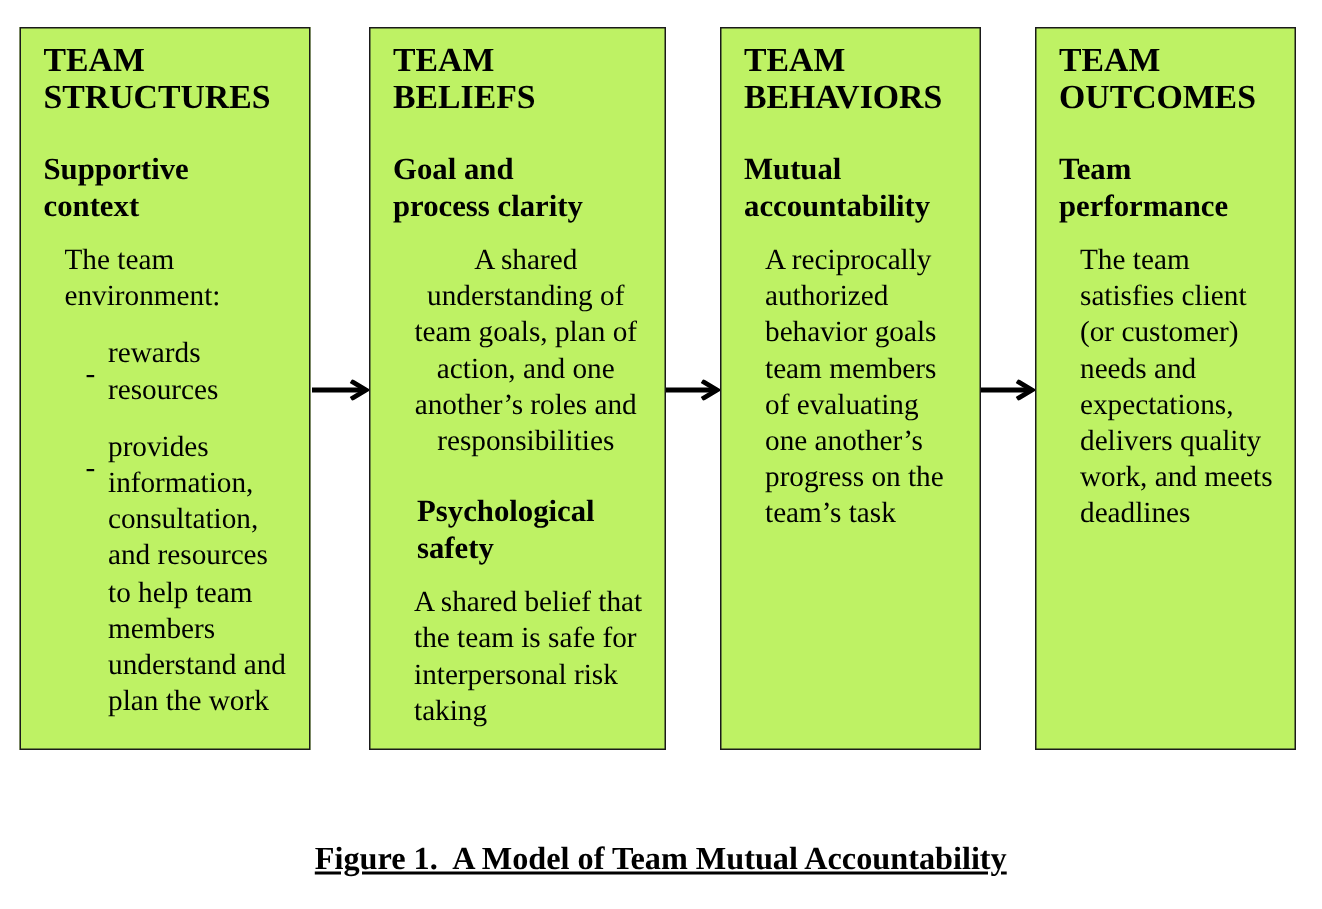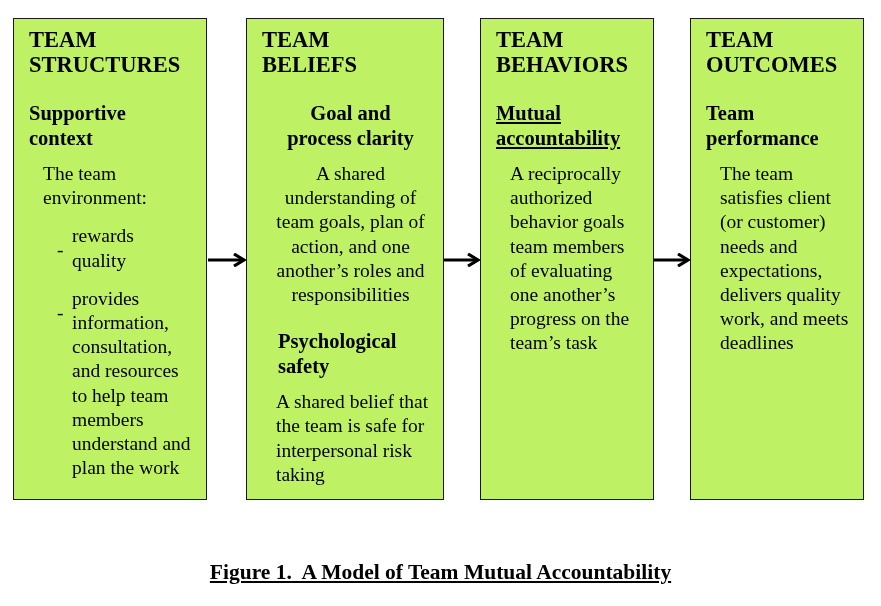--- a/index.html
+++ b/index.html
@@ -43,21 +43,21 @@
   <div class="box-inner">
     <p class="title">TEAM
 STRUCTURES</p>
     <p class="sub" style="margin-top:24px;">Supportive
 context</p>
     <p class="body" style="margin-top:11px;">The team
 environment:</p>
     <div class="bullet" style="margin-top:11px;">
       <span class="body dash">-</span>
       <p class="body">rewards
-quality</p>
+resources</p>
     </div>
     <div class="bullet" style="margin-top:12px;">
       <span class="body dash">-</span>
       <p class="body">provides
 information,
 consultation,
 and resources
 to help team
 members
 understand and
@@ -68,21 +68,21 @@
 
 <svg class="arrow" style="left:207px; width:40px;" viewBox="0 0 40 14">
   <line x1="1" y1="7" x2="37" y2="7" stroke="#000" stroke-width="3.2"></line>
   <polyline points="27,1 37,7 27,13" fill="none" stroke="#000" stroke-width="3.2" stroke-linejoin="miter"></polyline>
 </svg>
 
 <div class="box" style="left:246px; width:198px;">
   <div class="box-inner">
     <p class="title">TEAM
 BELIEFS</p>
-    <p class="sub" style="margin-top:24px;text-align:center;">Goal and
+    <p class="sub" style="margin-top:24px;">Goal and
 process clarity</p>
     <p class="body" style="margin-top:11px;text-align:center;">A shared
 understanding of
 team goals, plan of
 action, and one
 another’s roles and
 responsibilities</p>
     <p class="sub" style="margin-top:22px;margin-left:16px;">Psychological
 safety</p>
     <p class="body" style="margin-top:11px;">A shared belief that
@@ -94,21 +94,21 @@
 
 <svg class="arrow" style="left:443px; width:38px;" viewBox="0 0 38 14">
   <line x1="1" y1="7" x2="35" y2="7" stroke="#000" stroke-width="3.2"></line>
   <polyline points="25,1 35,7 25,13" fill="none" stroke="#000" stroke-width="3.2" stroke-linejoin="miter"></polyline>
 </svg>
 
 <div class="box" style="left:480px; width:174px;">
   <div class="box-inner">
     <p class="title">TEAM
 BEHAVIORS</p>
-    <p class="sub" style="margin-top:24px;text-decoration:underline;">Mutual
+    <p class="sub" style="margin-top:24px;">Mutual
 accountability</p>
     <p class="body" style="margin-top:11px;">A reciprocally
 authorized
 behavior goals
 team members
 of evaluating
 one another’s
 progress on the
 team’s task</p>
   </div>

